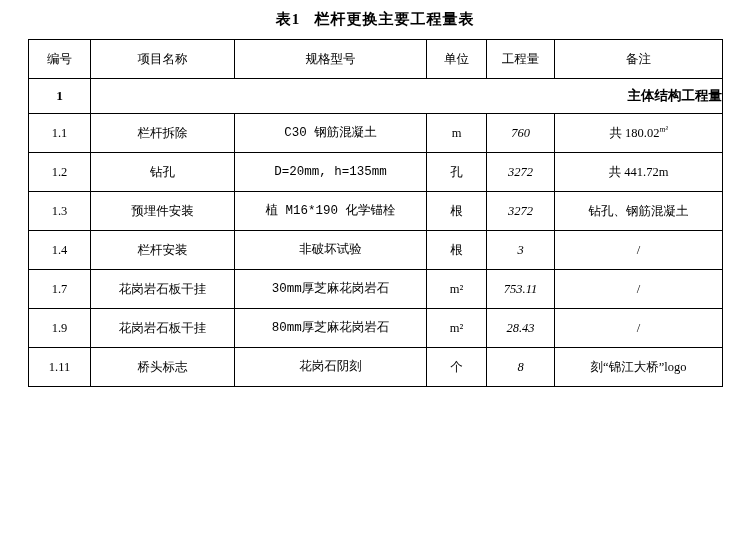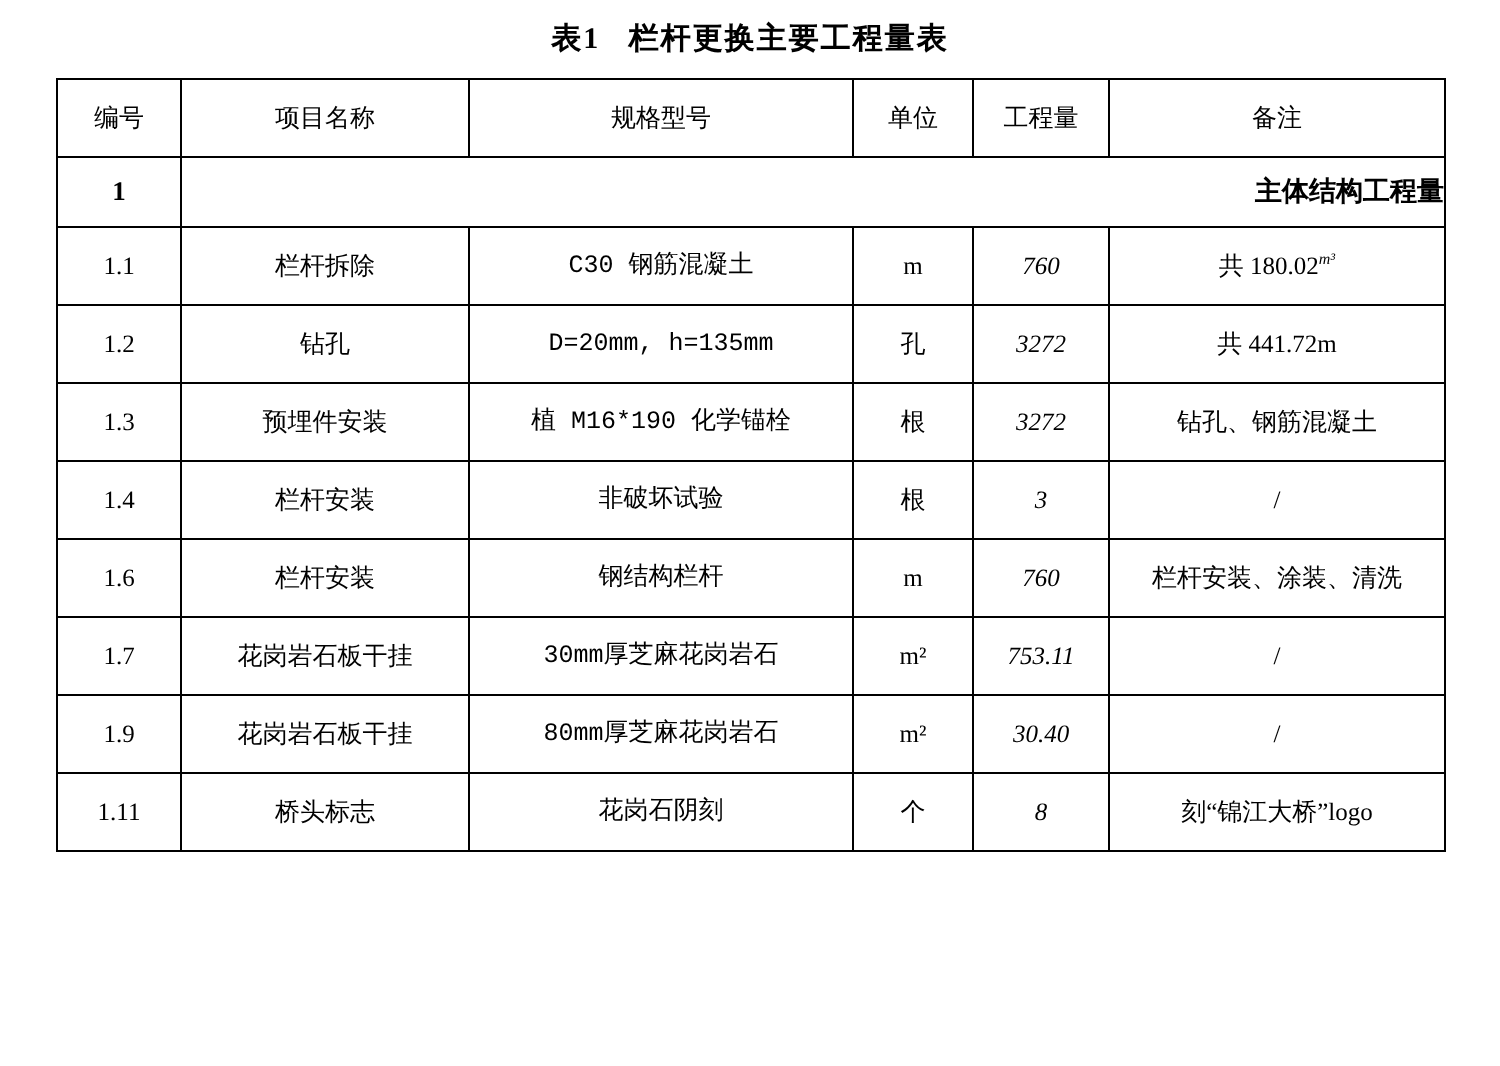--- a/index.html
+++ b/index.html
@@ -146,45 +146,37 @@
       <tr>
         <td class="cell-no">1.4</td>
         <td class="cell-name">栏杆安装</td>
         <td class="cell-spec">非破坏试验</td>
         <td class="cell-unit">根</td>
         <td class="cell-qty">3</td>
         <td class="cell-remark">/</td>
       </tr>
 
 
-      <tr>
-        <td class="cell-no">1.6</td>
-        <td class="cell-name">栏杆安装</td>
-        <td class="cell-spec">钢结构栏杆</td>
-        <td class="cell-unit">m</td>
-        <td class="cell-qty">760</td>
-        <td class="cell-remark">栏杆安装、涂装、清洗</td>
-      </tr>
 
       <tr>
         <td class="cell-no">1.7</td>
         <td class="cell-name">花岗岩石板干挂</td>
         <td class="cell-spec">30mm厚芝麻花岗岩石</td>
         <td class="cell-unit">m²</td>
         <td class="cell-qty">753.11</td>
         <td class="cell-remark">/</td>
       </tr>
 
 
       <tr>
         <td class="cell-no">1.9</td>
         <td class="cell-name">花岗岩石板干挂</td>
         <td class="cell-spec">80mm厚芝麻花岗岩石</td>
         <td class="cell-unit">m²</td>
-        <td class="cell-qty">30.40</td>
+        <td class="cell-qty">28.43</td>
         <td class="cell-remark">/</td>
       </tr>
 
 
       <tr>
         <td class="cell-no">1.11</td>
         <td class="cell-name">桥头标志</td>
         <td class="cell-spec">花岗石阴刻</td>
         <td class="cell-unit">个</td>
         <td class="cell-qty">8</td>

